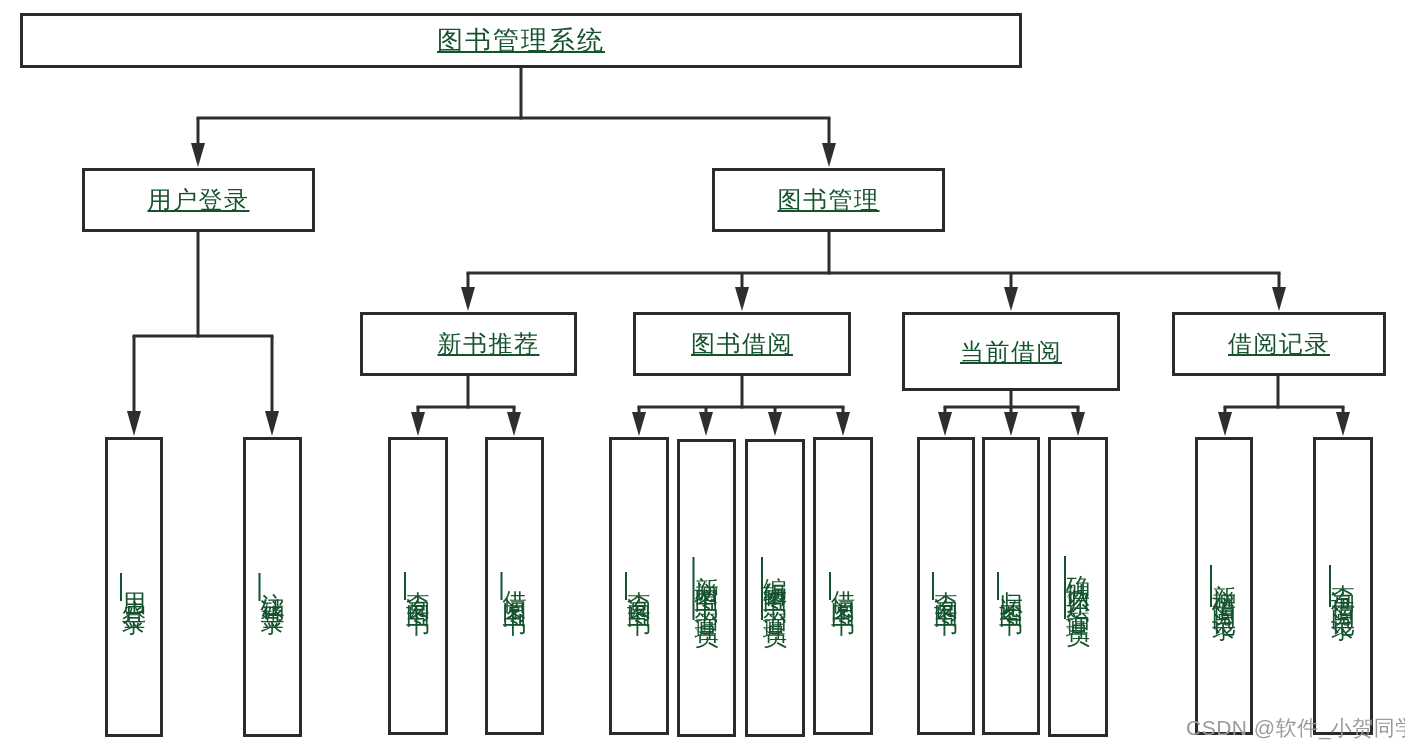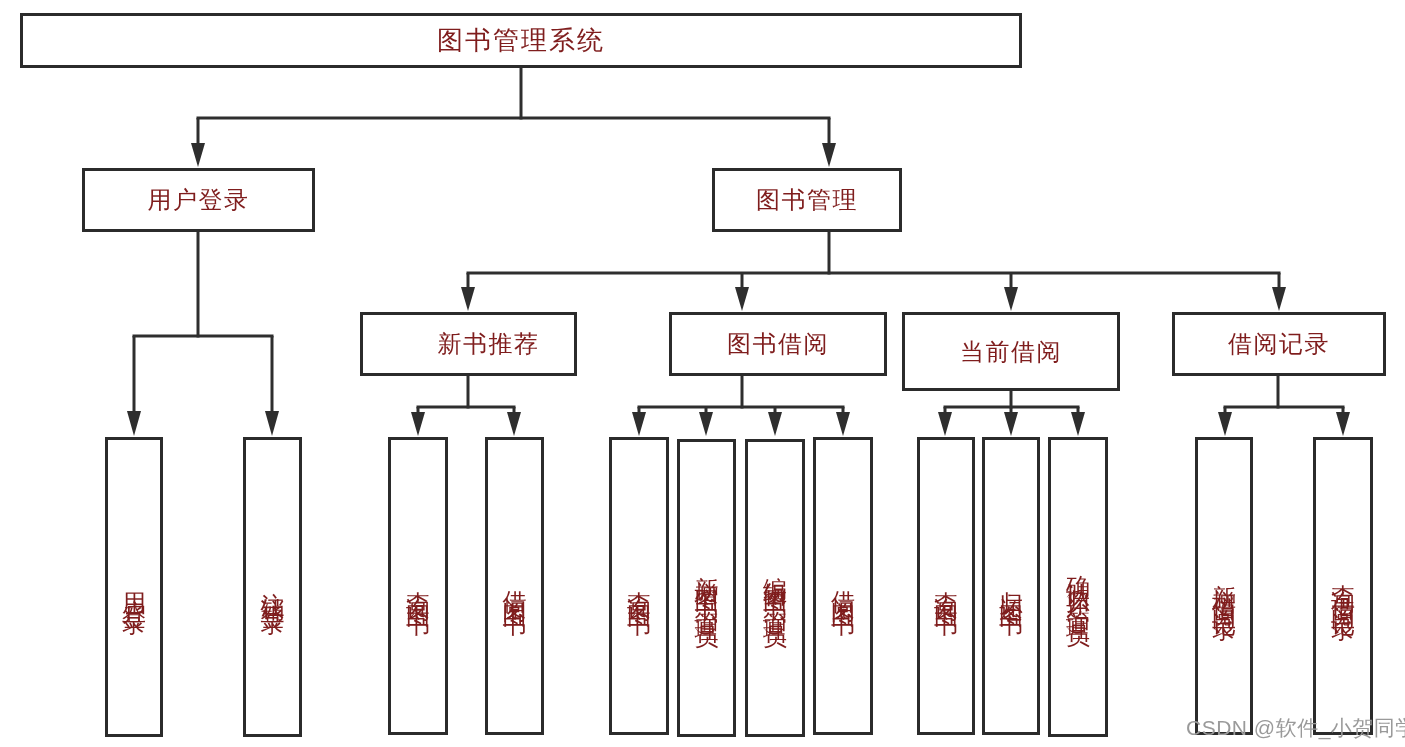--- a/index.html
+++ b/index.html
@@ -22,22 +22,23 @@
     stroke: #2e2e2e; stroke-width: 3;
   }
   svg.connectors polygon {
     fill: #2e2e2e; stroke: none;
   }
   .node {
     position: absolute;
     background: #ffffff;
     border: 3px solid #2b2b2b;
     display: flex; align-items: center; justify-content: center;
-    color: #7f1d1d;
+    color: #14532d;
     z-index: 2;
+    text-decoration: underline;
   }
   .hnode { font-size: 24px; letter-spacing: 1.5px; white-space: nowrap; }
   .hnode.root-title { font-size: 26px; letter-spacing: 2px; }
   .vnode { font-size: 24px; }
   .vnode .vtext {
     writing-mode: vertical-rl;
     text-orientation: mixed;
     letter-spacing: 7px;
     line-height: 1;
     white-space: nowrap;
@@ -119,28 +120,28 @@
     <polygon points="1336,412 1350,412 1343,436"></polygon>
   </svg>
 
   <div class="node hnode root-title" style="left:20px; top:13px; width:1002px; height:55px;">
     <span>图书管理系统</span>
   </div>
 
   <div class="node hnode" style="left:82px; top:168px; width:233px; height:64px;">
     <span>用户登录</span>
   </div>
-  <div class="node hnode" style="left:712px; top:168px; width:190px; height:64px;">
+  <div class="node hnode" style="left:712px; top:168px; width:233px; height:64px;">
     <span>图书管理</span>
   </div>
 
   <div class="node hnode" style="left:360px; top:312px; width:217px; height:64px;padding-left:40px;">
     <span>新书推荐</span>
   </div>
-  <div class="node hnode" style="left:633px; top:312px; width:218px; height:64px;margin-left:36px;">
+  <div class="node hnode" style="left:633px; top:312px; width:218px; height:64px;">
     <span>图书借阅</span>
   </div>
   <div class="node hnode" style="left:902px; top:312px; width:218px; height:79px;">
     <span>当前借阅</span>
   </div>
   <div class="node hnode" style="left:1172px; top:312px; width:214px; height:64px;justify-content:center;">
     <span>借阅记录</span>
   </div>
 
   <div class="node vnode" style="left:105px; top:437px; width:58px; height:300px;">

